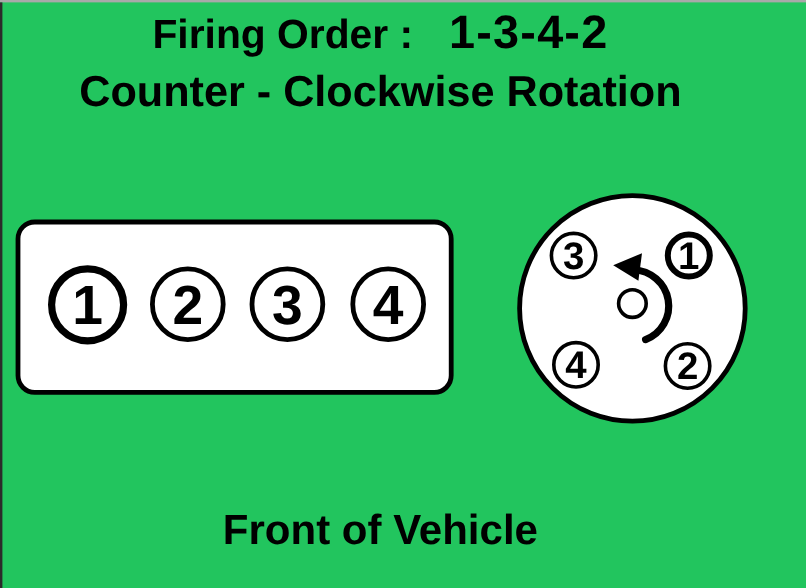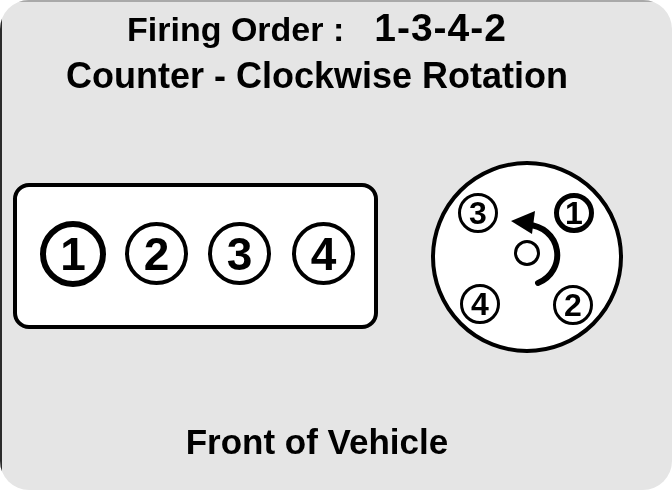--- a/index.html
+++ b/index.html
@@ -1,23 +1,22 @@
 <!DOCTYPE html>
 <html><head>
 <meta charset="utf-8">
 <style>
   html,body{margin:0;padding:0;background:#fff;}
   #stage{
     position:relative;
     width:672px;height:490px;
-    background:#e5e5e5;
+    background:#22c55e;
     overflow:hidden;
     font-family:"Liberation Sans", sans-serif;
     color:#000;
-    border-radius:29px;
   }
   .edge-top{position:absolute;top:0;left:0;width:672px;height:2px;background:#a9a9a9;}
   .edge-left{position:absolute;top:2px;left:0;width:2px;height:488px;background:#2b2b2b;}
 
   .center-line{position:absolute;left:-19px;width:672px;text-align:center;white-space:nowrap;}
   .line1{top:6px;line-height:44px;}
   .line1 .fo-label{font-size:34px;font-weight:bold;}
   .line1 .fo-value{font-size:39px;font-weight:bold;margin-left:30px;letter-spacing:1px;}
   .line2{top:54px;line-height:44px;font-size:36px;font-weight:bold;}
   .footer-line{top:420px;line-height:44px;font-size:35px;font-weight:bold;}

